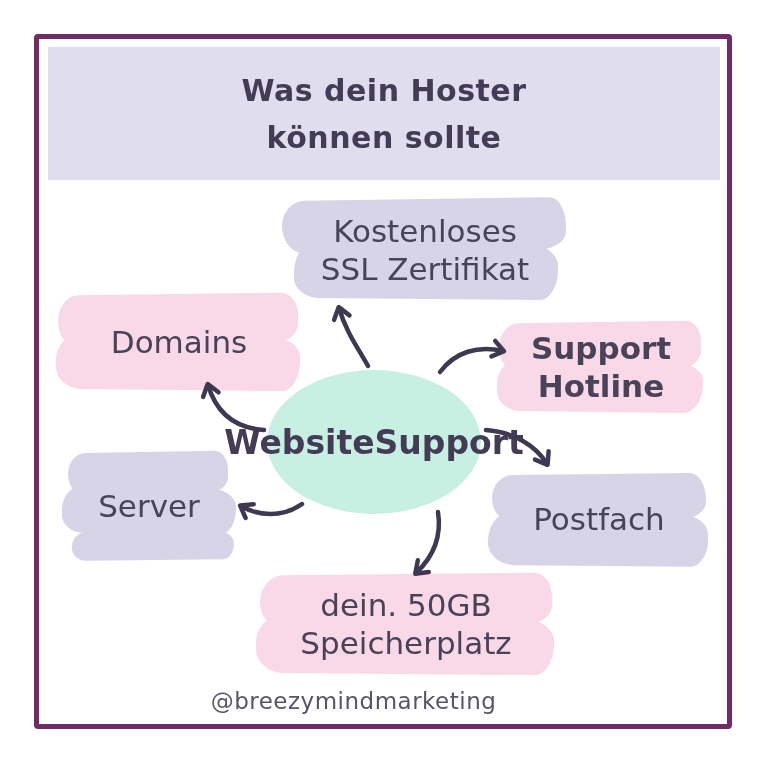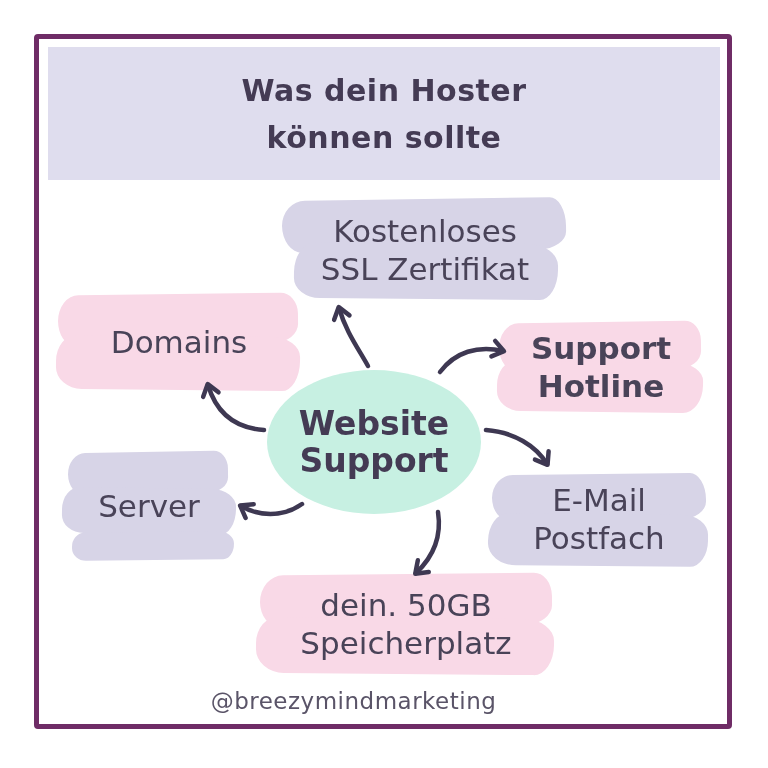--- a/index.html
+++ b/index.html
@@ -15,21 +15,21 @@
     border:5px solid var(--frame);border-radius:4px;}
   .banner{position:absolute;left:48px;top:47px;width:672px;height:133px;
     background:var(--banner);display:flex;flex-direction:column;align-items:center;justify-content:center;}
   .banner .t{font-size:30px;font-weight:bold;line-height:47px;color:var(--title-ink);letter-spacing:0.5px;}
   .node{position:absolute;}
   .stroke{position:absolute;display:block;background:var(--c);}
   .node .text{position:relative;height:100%;display:flex;flex-direction:column;
     align-items:center;justify-content:center;text-align:center;}
   .node .text span{font-size:31px;line-height:38px;color:var(--node-ink);}
   .center-ellipse{position:absolute;left:267px;top:370px;width:214px;height:144px;
-    background:var(--mint);border-radius:50%;display:flex;flex-direction:column;
+    background:var(--mint);border-radius:50%;display:flex;flex-direction:row;
     align-items:center;justify-content:center;text-align:center;}
   .center-ellipse span{font-size:33px;font-weight:bold;line-height:37px;color:var(--title-ink);}
   .arrows{position:absolute;left:0;top:0;width:768px;height:768px;pointer-events:none;}
   .footer{position:absolute;left:0;top:688px;width:707px;text-align:center;
     font-size:23px;color:var(--footer-ink);letter-spacing:0.5px;}
 </style>
 </head>
 <body>
 
 <div class="canvas">
@@ -64,21 +64,20 @@
     <div class="text">
       <span>Support</span>
       <span>Hotline</span>
     </div>
   </div>
 
   <div class="node" style="left:488px;top:472px;width:222px;height:94px;">
     <i class="stroke" style="--c:var(--lavender);left:4px;top:2px;width:214px;height:46px;transform:rotate(-0.6deg);border-radius:24px 18px 28px 20px/26px 30px 20px 26px;"></i>
     <i class="stroke" style="--c:var(--lavender);left:0px;top:42px;width:220px;height:52px;transform:rotate(0.5deg);border-radius:20px 26px 18px 28px/28px 20px 26px 22px;"></i>
     <div class="text">
-      <span>E-Mail</span>
       <span>Postfach</span>
     </div>
   </div>
 
   <div class="node" style="left:60px;top:450px;width:178px;height:112px;">
     <i class="stroke" style="--c:var(--lavender);left:8px;top:2px;width:160px;height:42px;transform:rotate(-1deg);border-radius:20px 16px 24px 18px/24px 20px 18px 24px;"></i>
     <i class="stroke" style="--c:var(--lavender);left:2px;top:38px;width:174px;height:46px;transform:rotate(0.8deg);border-radius:18px 24px 16px 22px/22px 18px 26px 18px;"></i>
     <i class="stroke" style="--c:var(--lavender);left:12px;top:82px;width:162px;height:28px;transform:rotate(-0.7deg);border-radius:16px 20px 14px 18px/18px 16px 20px 16px;"></i>
     <div class="text" style="padding-bottom:34px;">
       <span>Server</span>

